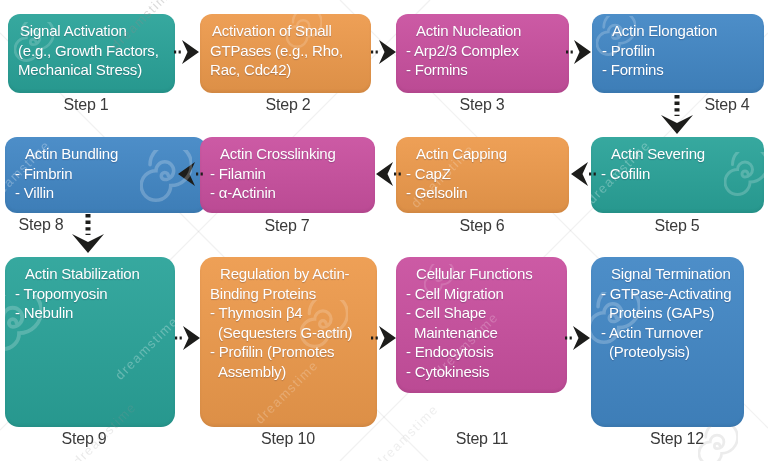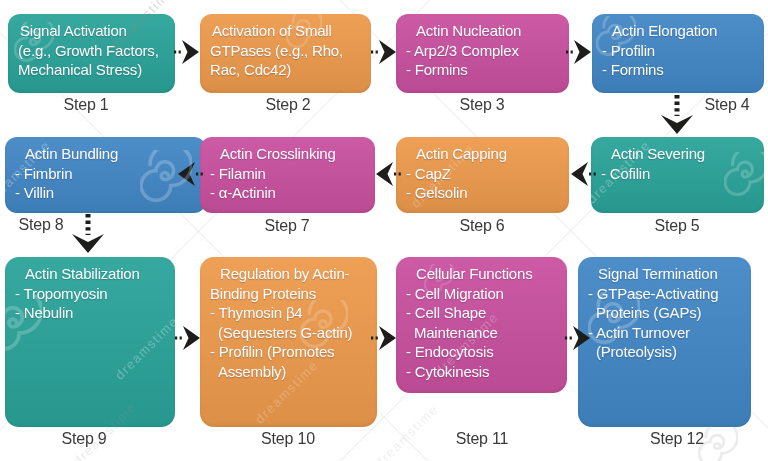--- a/index.html
+++ b/index.html
@@ -113,21 +113,21 @@
   Assembly)</div>
   </div>
   <div class="box magenta tall" style="left:396px;top:257px;width:171px;height:136px">
     <div class="box-text">Cellular Functions
 - Cell Migration
 - Cell Shape
   Maintenance
 - Endocytosis
 - Cytokinesis</div>
   </div>
-  <div class="box blue tall" style="left:578px;top:257px;width:173px;height:170px">
+  <div class="box blue tall" style="left:591px;top:257px;width:153px;height:170px">
     <div class="box-text">Signal Termination
 - GTPase-Activating
   Proteins (GAPs)
 - Actin Turnover
   (Proteolysis)</div>
   </div>
 
   <div class="step-label" style="left:44px;top:430px">Step 9</div>
   <div class="step-label" style="left:248px;top:430px">Step 10</div>
   <div class="step-label" style="left:442px;top:430px">Step 11</div>

